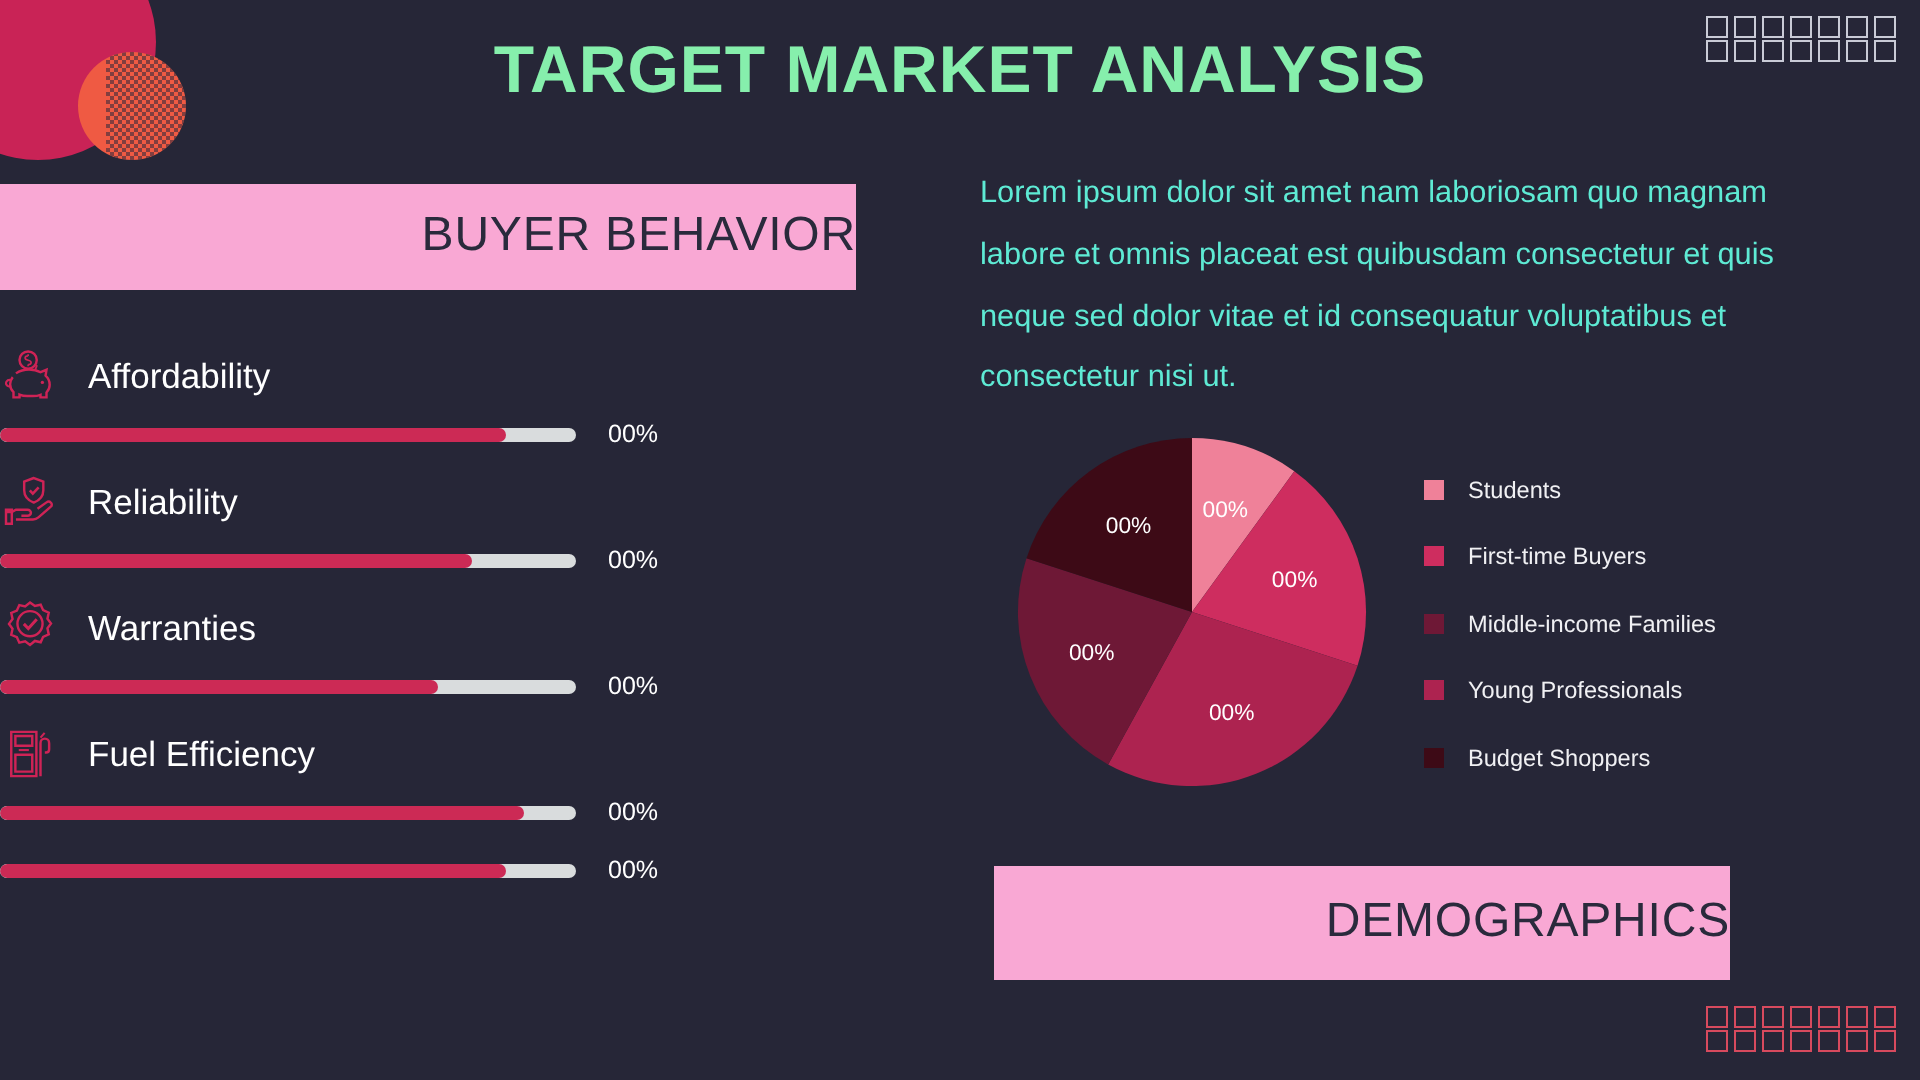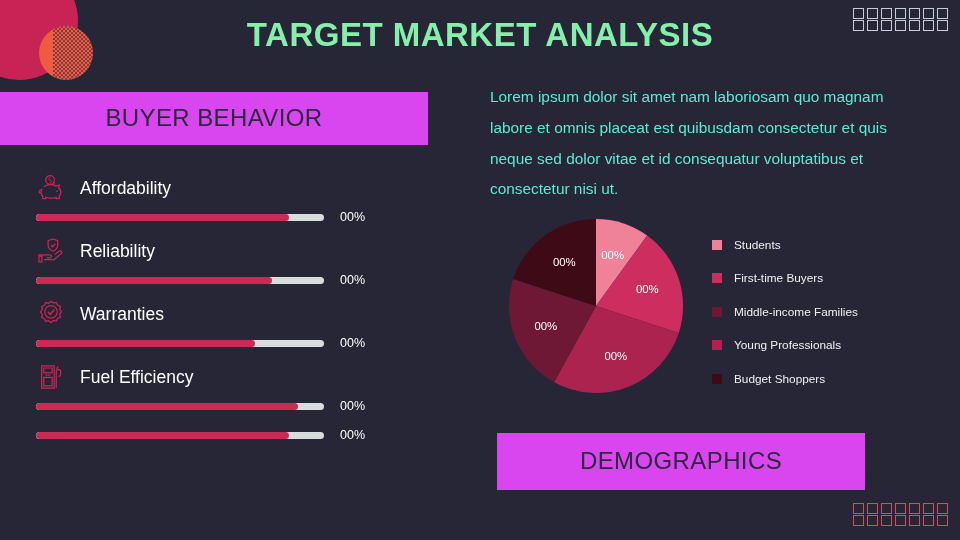--- a/index.html
+++ b/index.html
@@ -47,30 +47,30 @@
     color:#86efac;
     font-size:33px;
     font-weight:bold;
     letter-spacing:.5px;
     white-space:nowrap;
   }
 
   
   #left-col { position:absolute; left:0; top:92px; width:452px; }
   .section-banner {
-    background:#d946ef;
+    background:#f9a8d4;
     color:#2a2a3c;
     font-size:24px;
-    text-align:center;
+    text-align:right;
     padding:12px 0 13px;
     letter-spacing:.4px;
   }
   #banner-buyer { width:428px; }
 
-  #behavior-list { margin-top:26px; padding-left:36px; }
+  #behavior-list { margin-top:26px; }
   .behavior-item { position:relative; height:63px; }
   .bi-head { display:flex; align-items:center; gap:14px; height:34px; }
   .bi-icon { width:30px; height:30px; flex:0 0 30px; color:#cf2356; }
   .bi-icon svg { width:100%; height:100%; display:block; }
   .bi-label { color:#ffffff; font-size:17.5px; }
   .bi-barrow { display:flex; align-items:center; gap:16px; margin-top:5px; }
   .bi-track {
     width:288px; height:7px; border-radius:4px;
     background:#d9dcdd; position:relative; overflow:hidden;
   }

